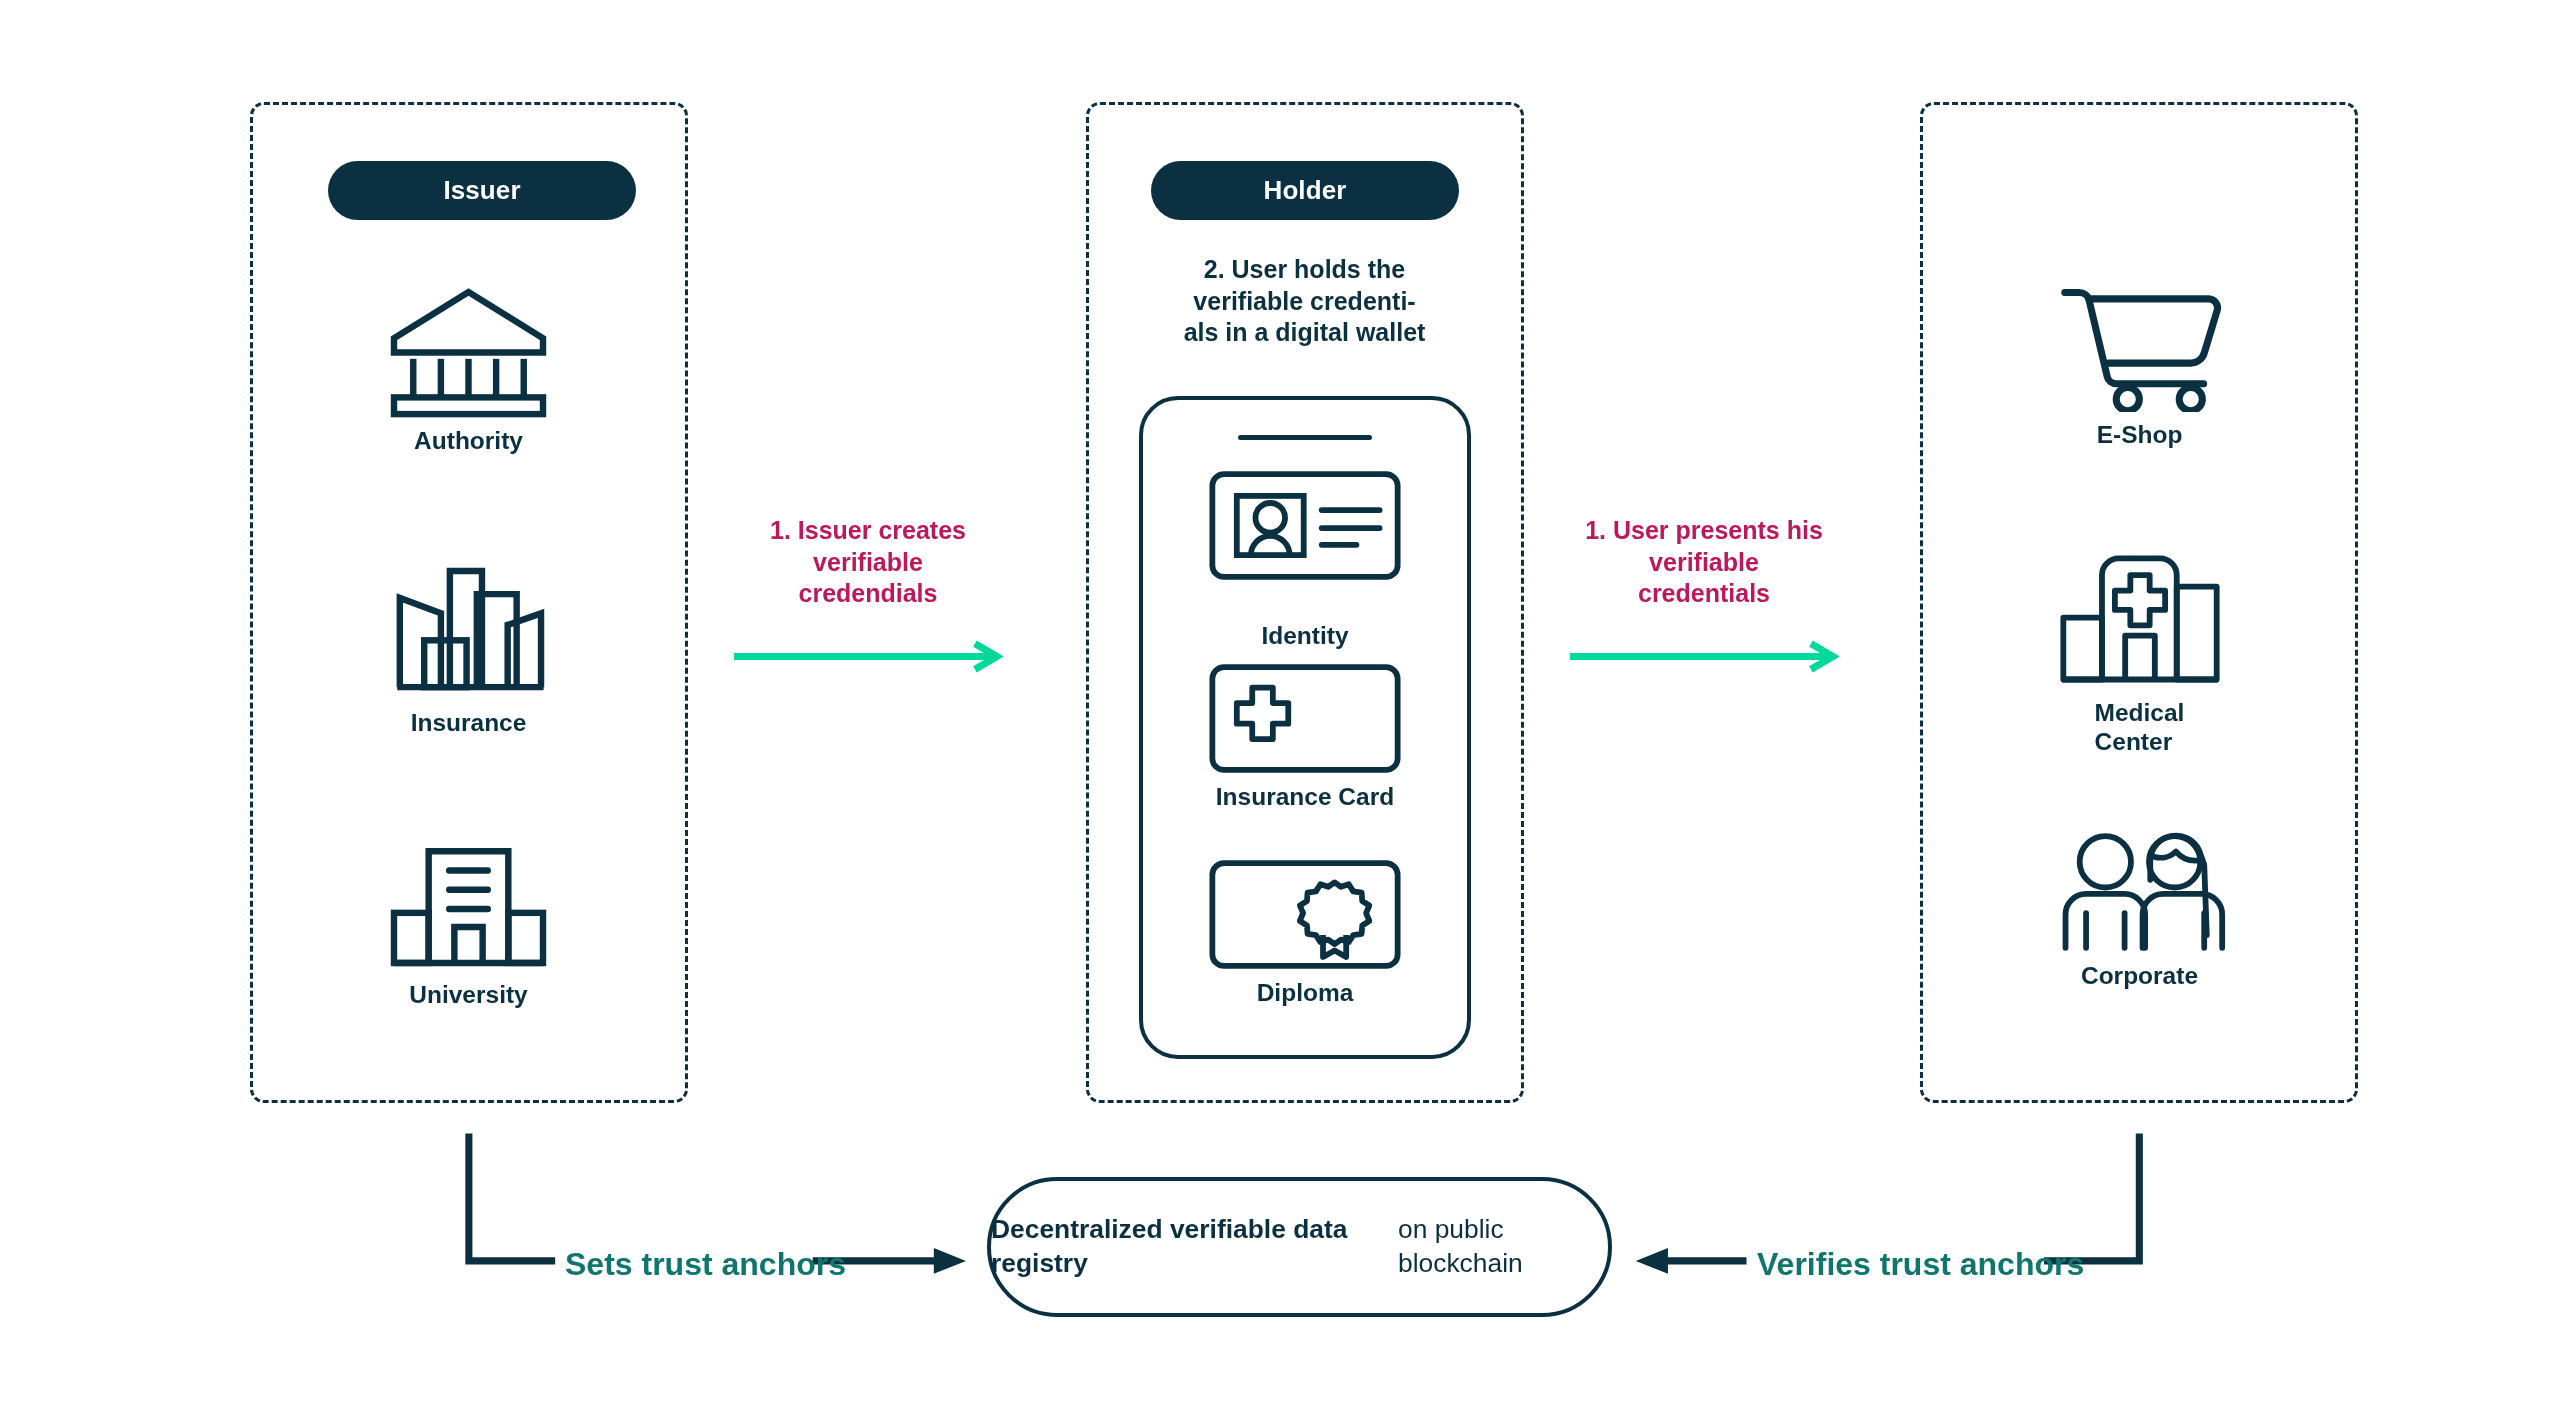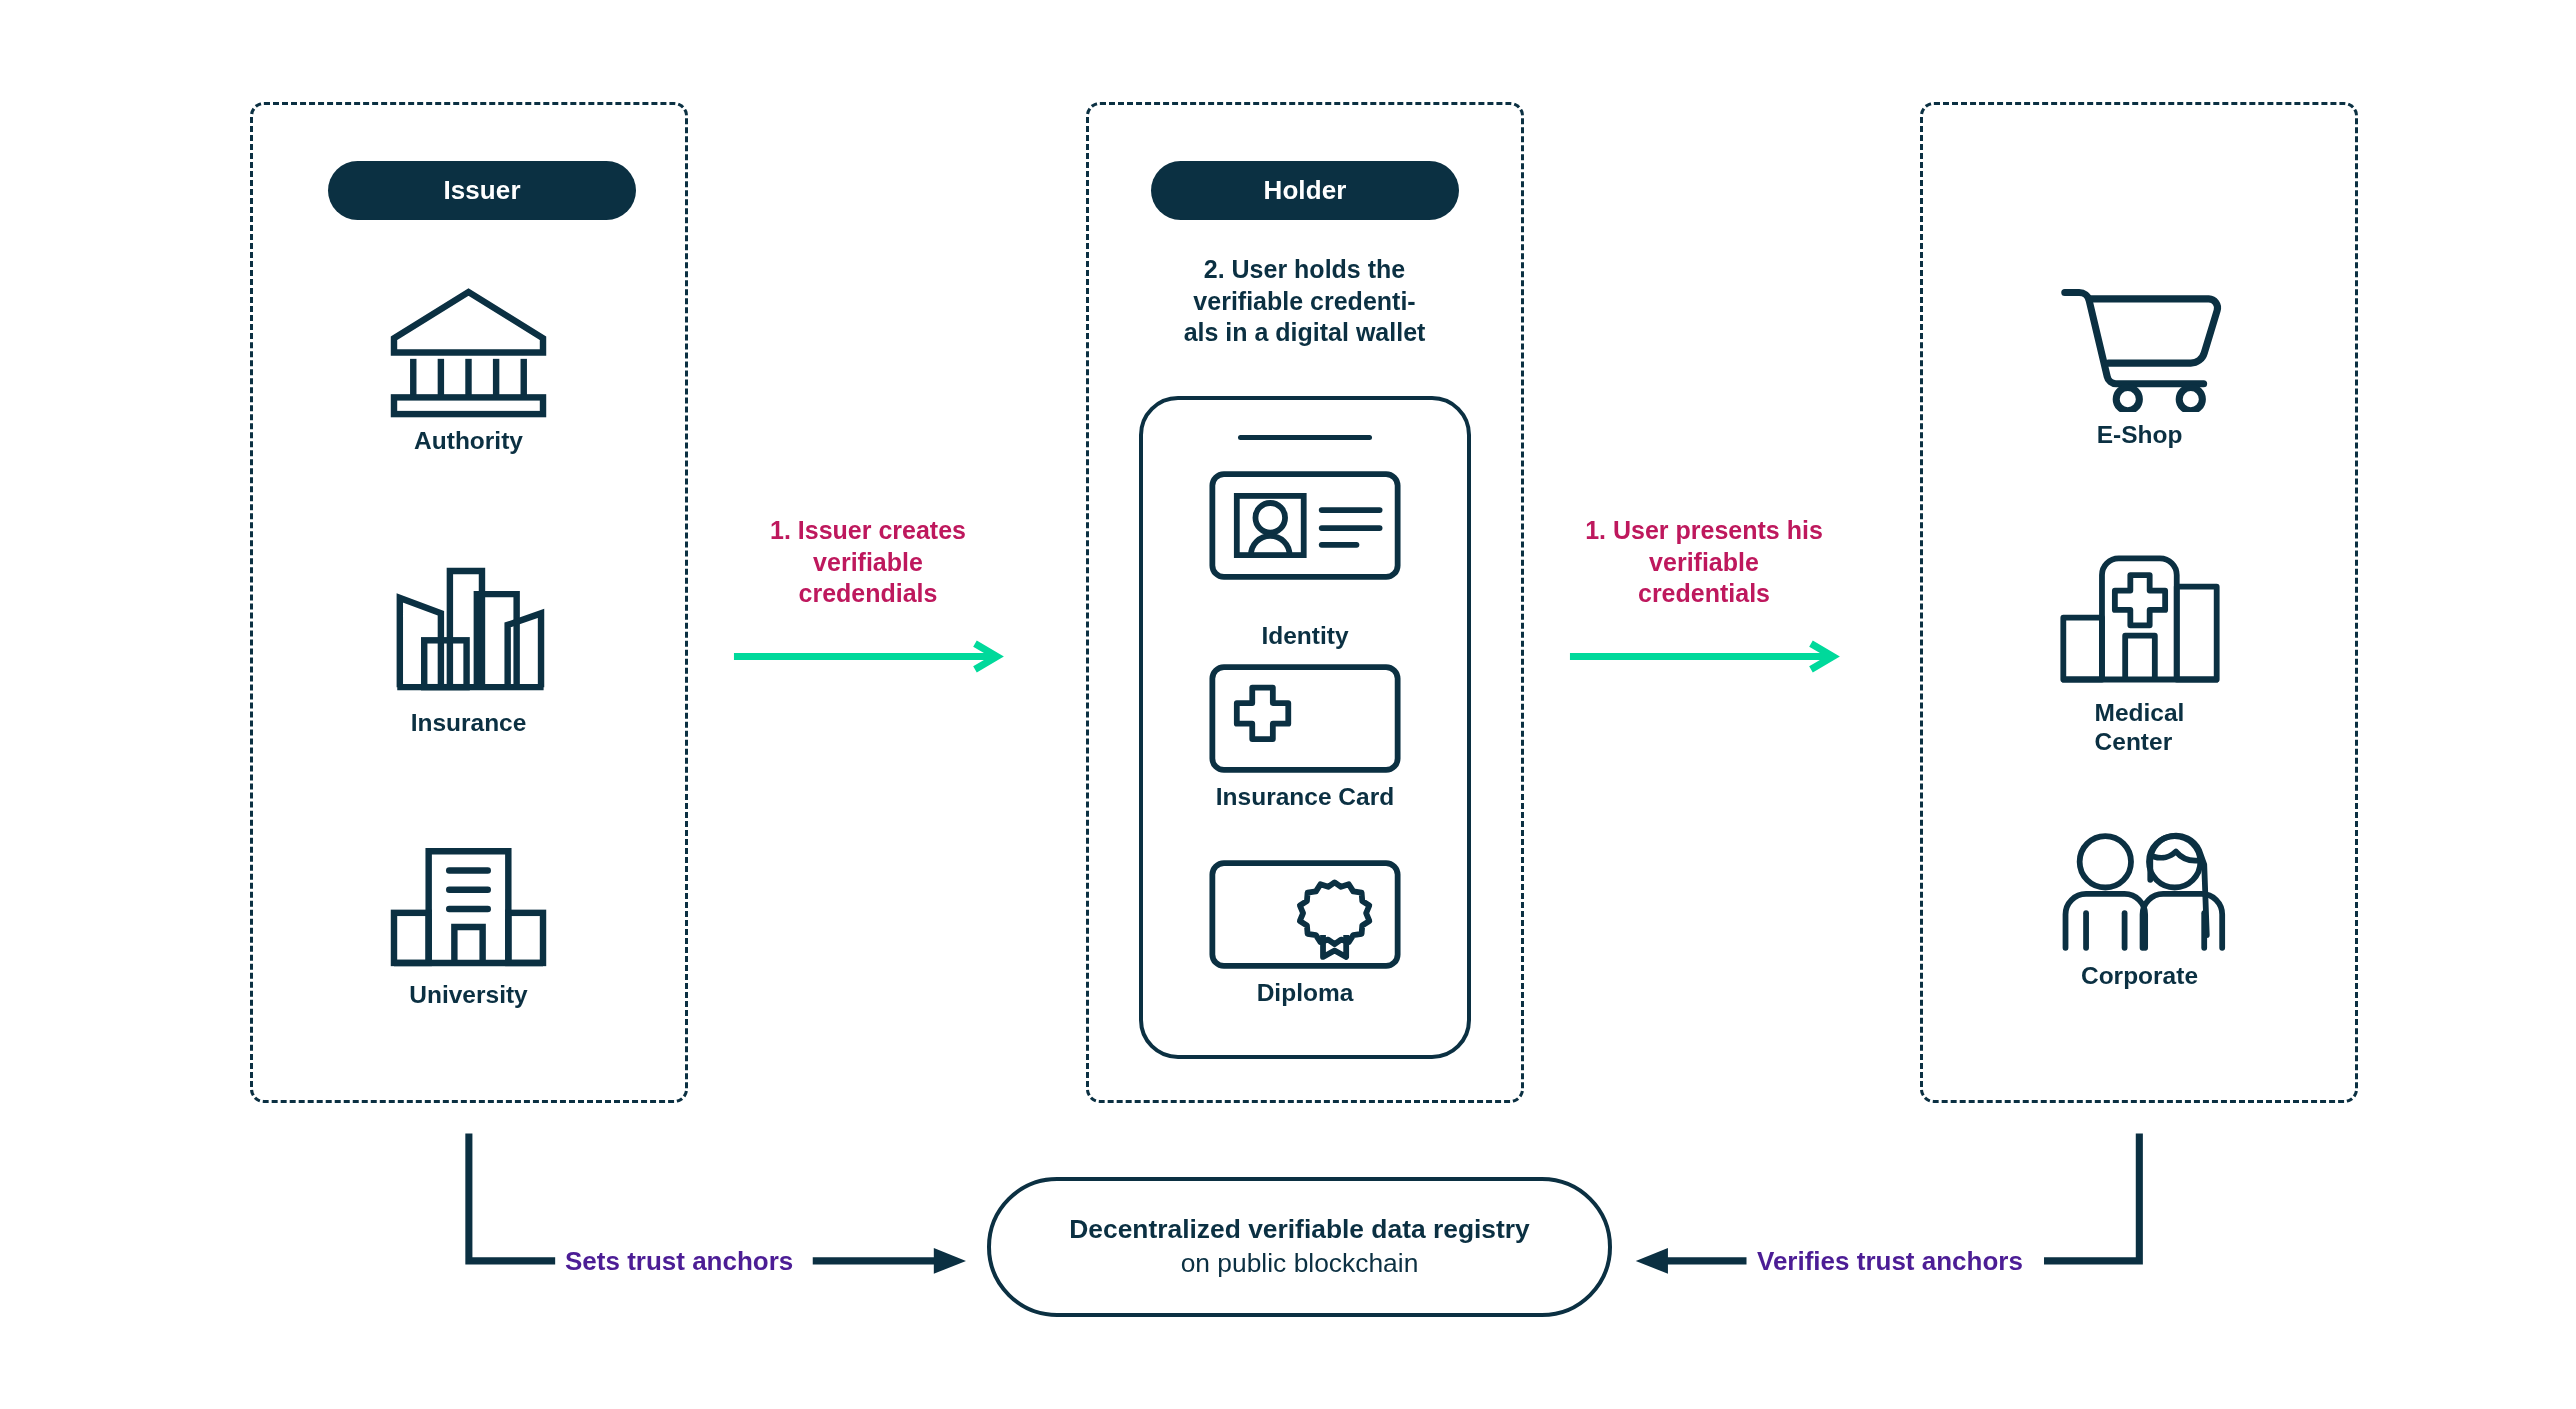--- a/index.html
+++ b/index.html
@@ -87,28 +87,28 @@
   }
   .step .arrow{margin-top:27px;}
   .step-1{left:694px;top:515px;}
   .step-2{left:1530px;top:515px;}
 
   
   .registry{
     position:absolute;left:987px;top:1177px;width:625px;height:140px;
     border:4.5px solid #0B3042;border-radius:70px;box-sizing:border-box;
     background:#ffffff;
-    display:flex;flex-direction:column;align-items:center;justify-content:center;
+    display:flex;flex-direction:row;align-items:center;justify-content:center;
   }
   .registry .l1{font-size:26.4px;font-weight:bold;color:#0B3042;line-height:1.28;}
   .registry .l2{font-size:26.4px;font-weight:normal;color:#0B3042;line-height:1.28;}
 
   
   .anchor-label{
-    position:absolute;font-size:26px;font-weight:bold;color:#4c1d95;white-space:nowrap;
+    position:absolute;font-size:32px;font-weight:bold;color:#0f766e;white-space:nowrap;
   }
   .al-left {left:565px;  top:1246px;}
   .al-right{left:1757px; top:1246px;}
 
   svg{display:block;}
   .connector{position:absolute;left:0;top:0;pointer-events:none;}
 </style>
 </head>
 <body>
 

